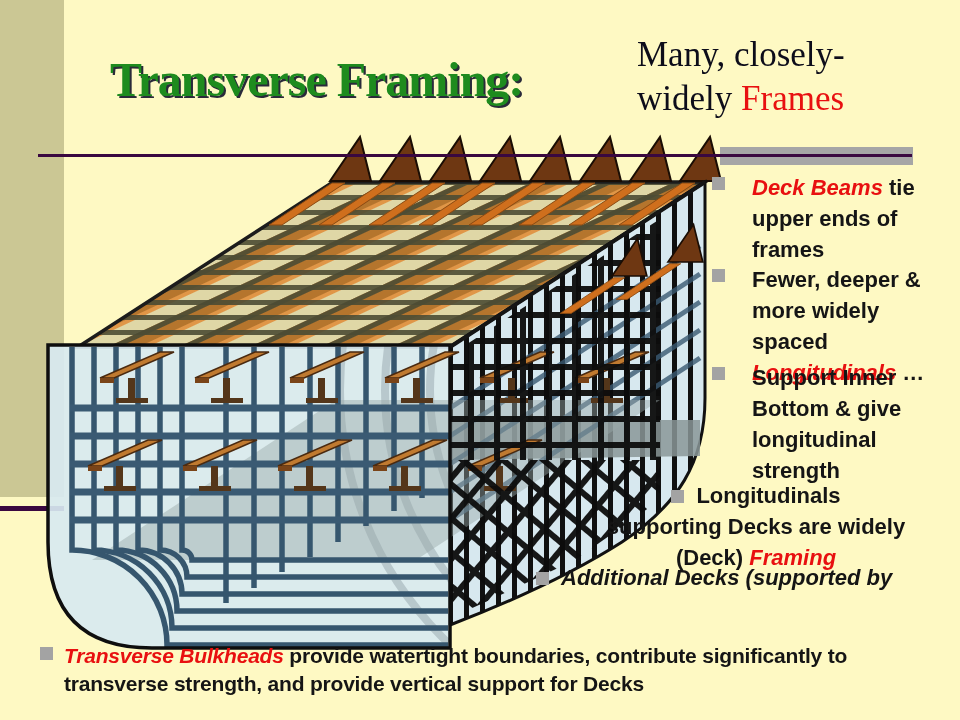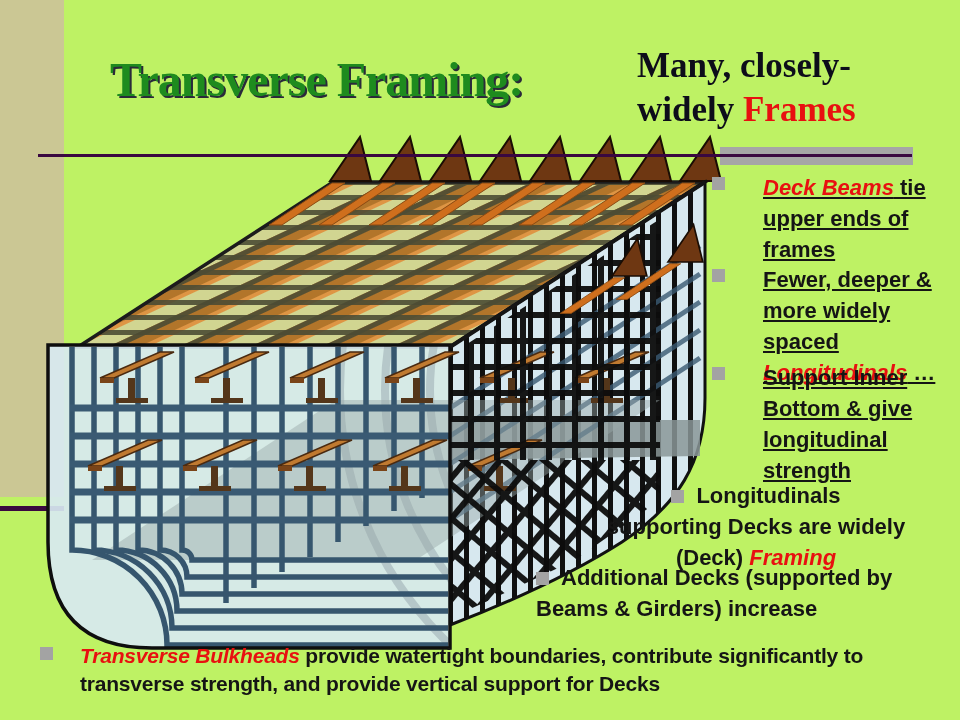--- a/index.html
+++ b/index.html
@@ -1,47 +1,47 @@
 <!DOCTYPE html>
 <html><head>
 <meta charset="utf-8">
 <style>
   html,body{margin:0;padding:0;}
   .slide{position:relative;width:960px;height:720px;overflow:hidden;
-         background:#bef264;font-family:"Liberation Sans",sans-serif;}
+         background:#fef9c3;font-family:"Liberation Sans",sans-serif;}
   
   .left-bar{position:absolute;left:0;top:0;width:64px;height:497px;background:#CBC794;}
   .left-bar-line{position:absolute;left:0;top:506px;width:64px;height:5px;background:#3A0840;}
   .gray-bar{position:absolute;left:720px;top:147px;width:193px;height:18px;background:#A6A6A6;}
   .title-underline{position:absolute;left:38px;top:154px;width:874px;height:3px;background:#3A0840;}
   
   .title{position:absolute;left:110px;top:52px;margin:0;
          font-family:"Liberation Serif",serif;font-weight:bold;font-size:48px;
          color:#1E8B1E;letter-spacing:-1px;white-space:nowrap;
          text-shadow:2px 2px 0 #2A2A3A;}
-  .subtitle{position:absolute;left:637px;top:44px;
-            font-family:"Liberation Serif",serif;font-weight:bold;font-size:35px;
+  .subtitle{position:absolute;left:637px;top:33px;
+            font-family:"Liberation Serif",serif;font-weight:normal;font-size:35px;
             line-height:44px;color:#0D0D1A;white-space:nowrap;}
   .red{color:#E81010;}
   .ri{color:#E81010;font-style:italic;}
   
   .diagram{position:absolute;left:0;top:0;width:960px;height:720px;}
   
   .bullet{position:absolute;font-weight:bold;color:#151515;}
   .b-right{font-size:22px;line-height:31px;}
   .sq{position:absolute;left:4px;top:5px;width:13px;height:13px;background:#A3A3A3;}
   .sq-in{display:inline-block;width:13px;height:13px;background:#A3A3A3;margin-right:12px;}
-  .bt{display:block;margin-left:55px;width:196px;text-decoration:underline;}
+  .bt{display:block;margin-left:44px;width:196px;}
   .b1{left:708px;top:172px;}
   .b2{left:708px;top:264px;}
   .b3{left:708px;top:362px;}
   .b4{left:560px;top:480px;width:392px;font-size:22px;line-height:31px;text-align:center;}
-  .b5{left:536px;top:562px;width:416px;font-size:22px;line-height:31px;text-align:left;}
+  .b5{left:536px;top:562px;width:416px;font-size:22px;line-height:31px;text-align:left;font-style:italic;}
   .b6{left:36px;top:642px;width:904px;font-size:21px;line-height:28px;letter-spacing:-0.2px;}
-  .b6 .bt6{display:block;margin-left:44px;width:856px;}
+  .b6 .bt6{display:block;margin-left:28px;width:856px;}
 </style>
 </head>
 <body>
 
 <div class="slide">
 
   <div class="left-bar"></div>
   <div class="left-bar-line"></div>
 
   <svg class="diagram" viewBox="0 0 960 720" xmlns="http://www.w3.org/2000/svg">
@@ -201,21 +201,21 @@
   </div>
 
   <div class="bullet b4">
     <span class="sq-in"></span><span>Longitudinals</span><br>
     <span>supporting Decks are widely</span><br>
     <span>(Deck) </span><span class="ri">Framing</span>
   </div>
 
   <div class="bullet b5">
     <span class="sq-in"></span><span>Additional Decks (supported by</span><br>
-    <span>Beams &amp; Girders) increase</span><br>
+    <br>
   </div>
 
   <div class="bullet b6">
     <span class="sq"></span>
     <span class="bt6"><span class="ri">Transverse Bulkheads</span><span> provide watertight boundaries, contribute significantly to transverse strength, and provide vertical support for Decks</span></span>
   </div>
 
 </div>
 
 </body></html>

